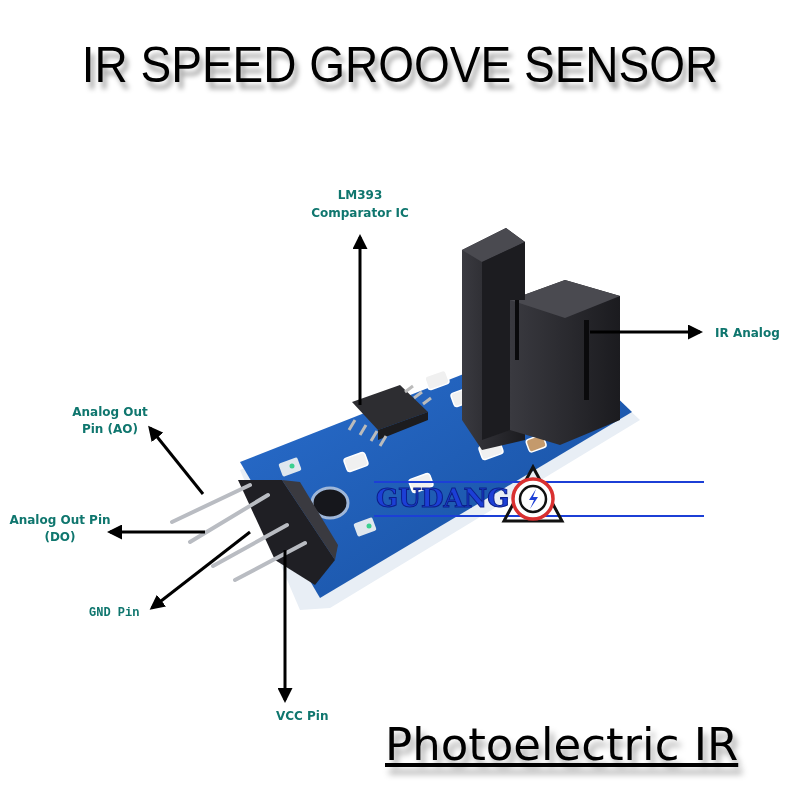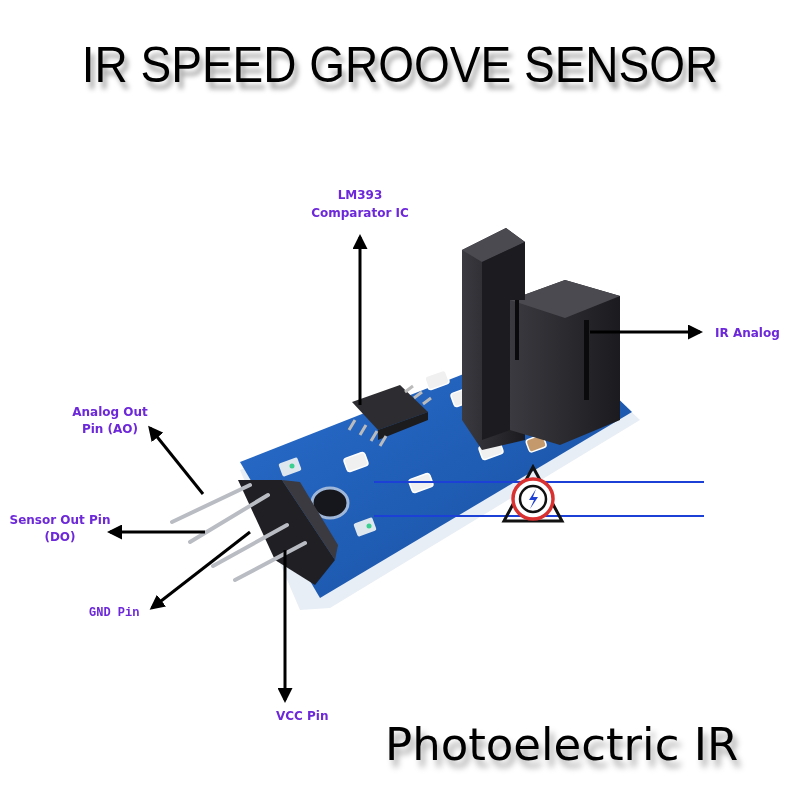--- a/index.html
+++ b/index.html
@@ -15,24 +15,25 @@
       color: #000; transform: scaleX(0.92); transform-origin: center;
       text-shadow: 4px 7px 6px rgba(0,0,0,0.35);
       line-height: 1;
     }
     .subtitle {
       position: absolute; left: 385px; top: 722px;
       font-family: "DejaVu Sans", sans-serif;
       font-size: 45px; color: #000;
       text-shadow: 4px 7px 6px rgba(0,0,0,0.35);
       line-height: 1;
+      text-decoration: underline;
     }
     .label {
       position: absolute; font-family: "DejaVu Sans", sans-serif;
-      font-weight: bold; font-size: 12px; color: #6d28d9;
+      font-weight: bold; font-size: 12px; color: #0f766e;
       text-align: center; line-height: 1.45; white-space: nowrap;
     }
     svg.board { position: absolute; left: 0; top: 0; }
     .watermark {
       position: absolute; left: 372px; top: 477px; width: 335px; height: 60px;
     }
     .wm-text {
       position: absolute; top: 8px; font-family: "DejaVu Serif", serif;
       font-weight: bold; font-size: 26px; color: #1c3fd6;
       letter-spacing: 0px; line-height: 1;
@@ -134,30 +135,31 @@
 </div>
 
 <div class="label" style="left:715px; top:325px;">IR Analog</div>
 
 <div class="label" style="left:55px; top:404px; width:110px;">
   <div>Analog Out</div>
   <div>Pin (AO)</div>
 </div>
 
 <div class="label" style="left:5px; top:512px; width:110px;">
-  <div>Sensor Out Pin</div>
+  <div>Analog Out Pin</div>
   <div>(DO)</div>
 </div>
 
 <div class="label" style="left:89px; top:605px;font-family:Liberation Mono, monospace;">GND Pin</div>
 <div class="label" style="left:276px; top:708px;">VCC Pin</div>
 
 <div class="watermark">
   <div class="wm-bar" style="top:4px;"></div>
   <div class="wm-bar" style="top:38px;"></div>
+  <div class="wm-text" style="left:4px;">GUDANG</div>
   <svg style="position:absolute; left:126px; top:-14px;" width="70" height="70" viewBox="0 0 70 70">
     <polygon points="35,4 64,58 6,58" fill="none" stroke="#111" stroke-width="3"></polygon>
     <circle cx="35" cy="36" r="20" fill="#fff" stroke="#d93030" stroke-width="3.5"></circle>
     <circle cx="35" cy="36" r="13" fill="none" stroke="#111" stroke-width="2.5"></circle>
     <path d="M38,26 L31,37 L36,37 L32,46 L40,34 L35,34 Z" fill="#1c3fd6"></path>
   </svg>
 </div>
 
 <div class="subtitle">Photoelectric IR</div>
 

